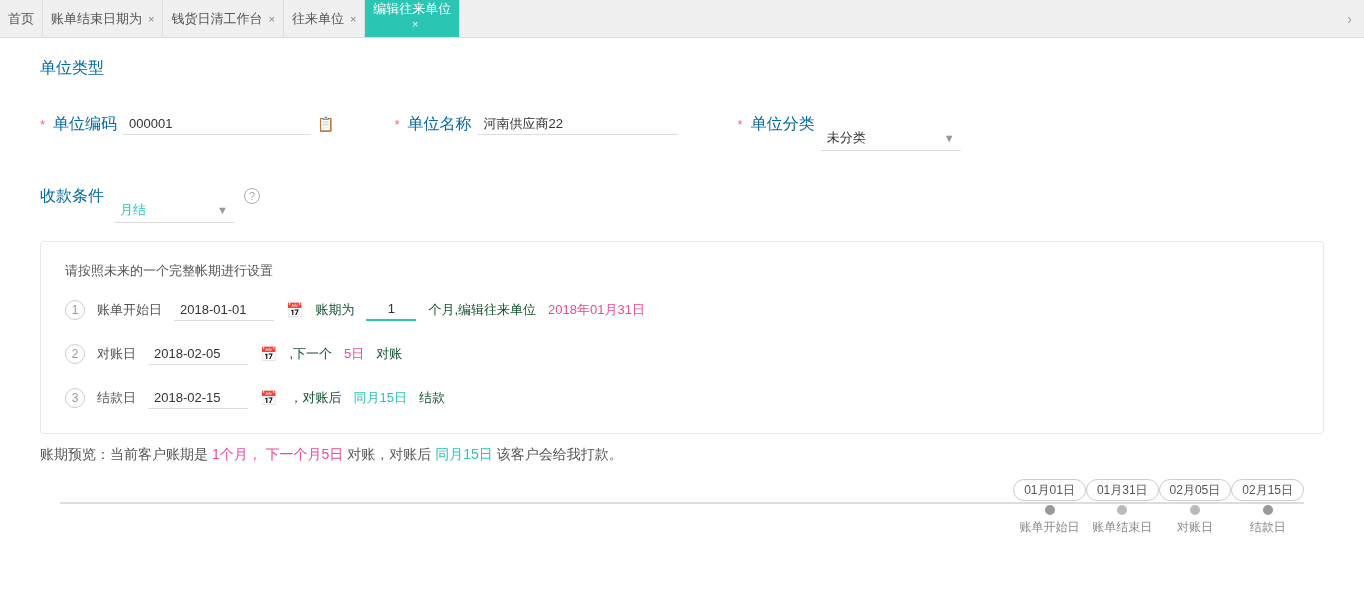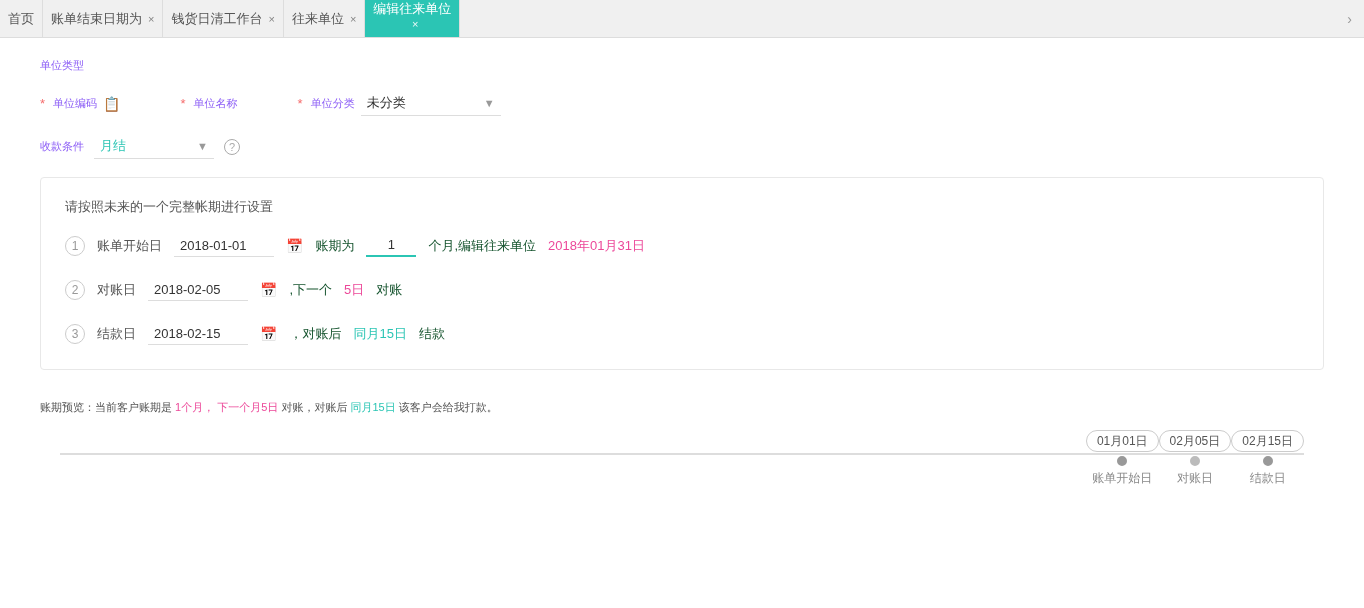--- a/index.html
+++ b/index.html
@@ -58,22 +58,22 @@
 
     
     .form-row {
       display: flex;
       align-items: center;
       margin-bottom: 18px;
       flex-wrap: wrap;
       gap: 10px;
     }
     .form-label {
-      color: #8b5cf6;
-      font-size: 11px;
+      color: #0369a1;
+      font-size: 16px;
       white-space: nowrap;
     }
     .required-star { color: #f56c6c; margin-right: 2px; }
 
     
     .radio-group { display: flex; align-items: center; gap: 14px; }
     .radio-item { display: flex; align-items: center; gap: 4px; cursor: pointer; }
     .radio-circle {
       width: 14px; height: 14px; border-radius: 50%;
       border: 1.5px solid #ccc; background: #fff;
@@ -107,31 +107,31 @@
 
     .calendar-icon { color: #2bc5b4; cursor: pointer; font-size: 14px; }
 
     
     .select-wrapper {
       display: flex; align-items: center; gap: 19px;
       border-bottom: 1.5px solid #ddd;
       padding: 3px 6px;
       min-width: 140px;
       cursor: pointer;
+      margin-top: 29px;
     }
     .select-value { color: #2bc5b4; font-size: 13px; flex: 1; }
     .select-value.dark { color: #333; }
     .chevron-down { color: #999; font-size: 11px; }
 
     
     .settings-box {
       border: 1px solid #e8e8e8;
       border-radius: 4px;
       padding: 20px 24px;
-      margin-bottom: 18px;
       background: #fff;
     }
     .settings-box-title {
       font-size: 13px;
       color: #555;
       margin-bottom: 18px;
     }
 
     
     .num-row {
@@ -155,21 +155,21 @@
       border: none; border-bottom: 2px solid #2bc5b4;
       padding: 3px 6px; font-size: 13px; color: #333; outline: none;
       background: transparent; width: 50px; text-align: center;
     }
     .text-orange { color: #ec4899; }
     .text-teal { color: #2bc5b4; }
     .text-gray { color: #14532d; font-size: 13px; }
 
     
     .preview-row {
-      font-size: 11px; color: #555; padding: 12px 0 18px 0;
+      font-size: 14px; color: #555; padding: 12px 0 18px 0;
     }
     .timeline-line {
       position: absolute;
       top: 20px;
       left: 20px;
       right: 20px;
       height: 2px;
       background: #ddd;
     }
     .timeline-points {
@@ -229,25 +229,27 @@
 <div class="main-content">
 
   <div class="form-row">
     <span class="form-label">单位类型</span>
   </div>
 
   <div class="form-row">
     <div class="field-group">
       <span class="required-star">*</span>
       <span class="form-label">单位编码</span>
+      <input class="input-field" type="text" value="000001" style="">
       <span class="calendar-icon">📋</span>
     </div>
     <div class="field-group" style="margin-left:20px;">
       <span class="required-star">*</span>
       <span class="form-label">单位名称</span>
+      <input class="input-field wide" type="text" value="河南供应商22" style="">
     </div>
     <div class="field-group" style="margin-left:20px;">
       <span class="required-star">*</span>
       <span class="form-label">单位分类</span>
       <div class="select-wrapper">
         <span class="select-value dark">未分类</span>
         <span class="chevron-down">▼</span>
       </div>
     </div>
   </div>
@@ -316,20 +318,27 @@
     <div class="timeline-points">
 
       <div class="timeline-point">
         <div style="margin-bottom:6px;">
           <span style="background:#fff;border:1.5px solid #ccc;border-radius:20px;padding:3px 10px;font-size:12px;color:#555;">01月01日</span>
         </div>
         <div class="timeline-dot start"></div>
         <div class="timeline-sublabel">账单开始日</div>
       </div>
 
+      <div class="timeline-point">
+        <div style="margin-bottom:6px;">
+          <span style="background:#fff;border:1.5px solid #ccc;border-radius:20px;padding:3px 10px;font-size:12px;color:#555;">01月31日</span>
+        </div>
+        <div class="timeline-dot"></div>
+        <div class="timeline-sublabel">账单结束日</div>
+      </div>
 
       <div class="timeline-point">
         <div style="margin-bottom:6px;">
           <span style="background:#fff;border:1.5px solid #ccc;border-radius:20px;padding:3px 10px;font-size:12px;color:#555;">02月05日</span>
         </div>
         <div class="timeline-dot"></div>
         <div class="timeline-sublabel">对账日</div>
       </div>
 
       <div class="timeline-point">

